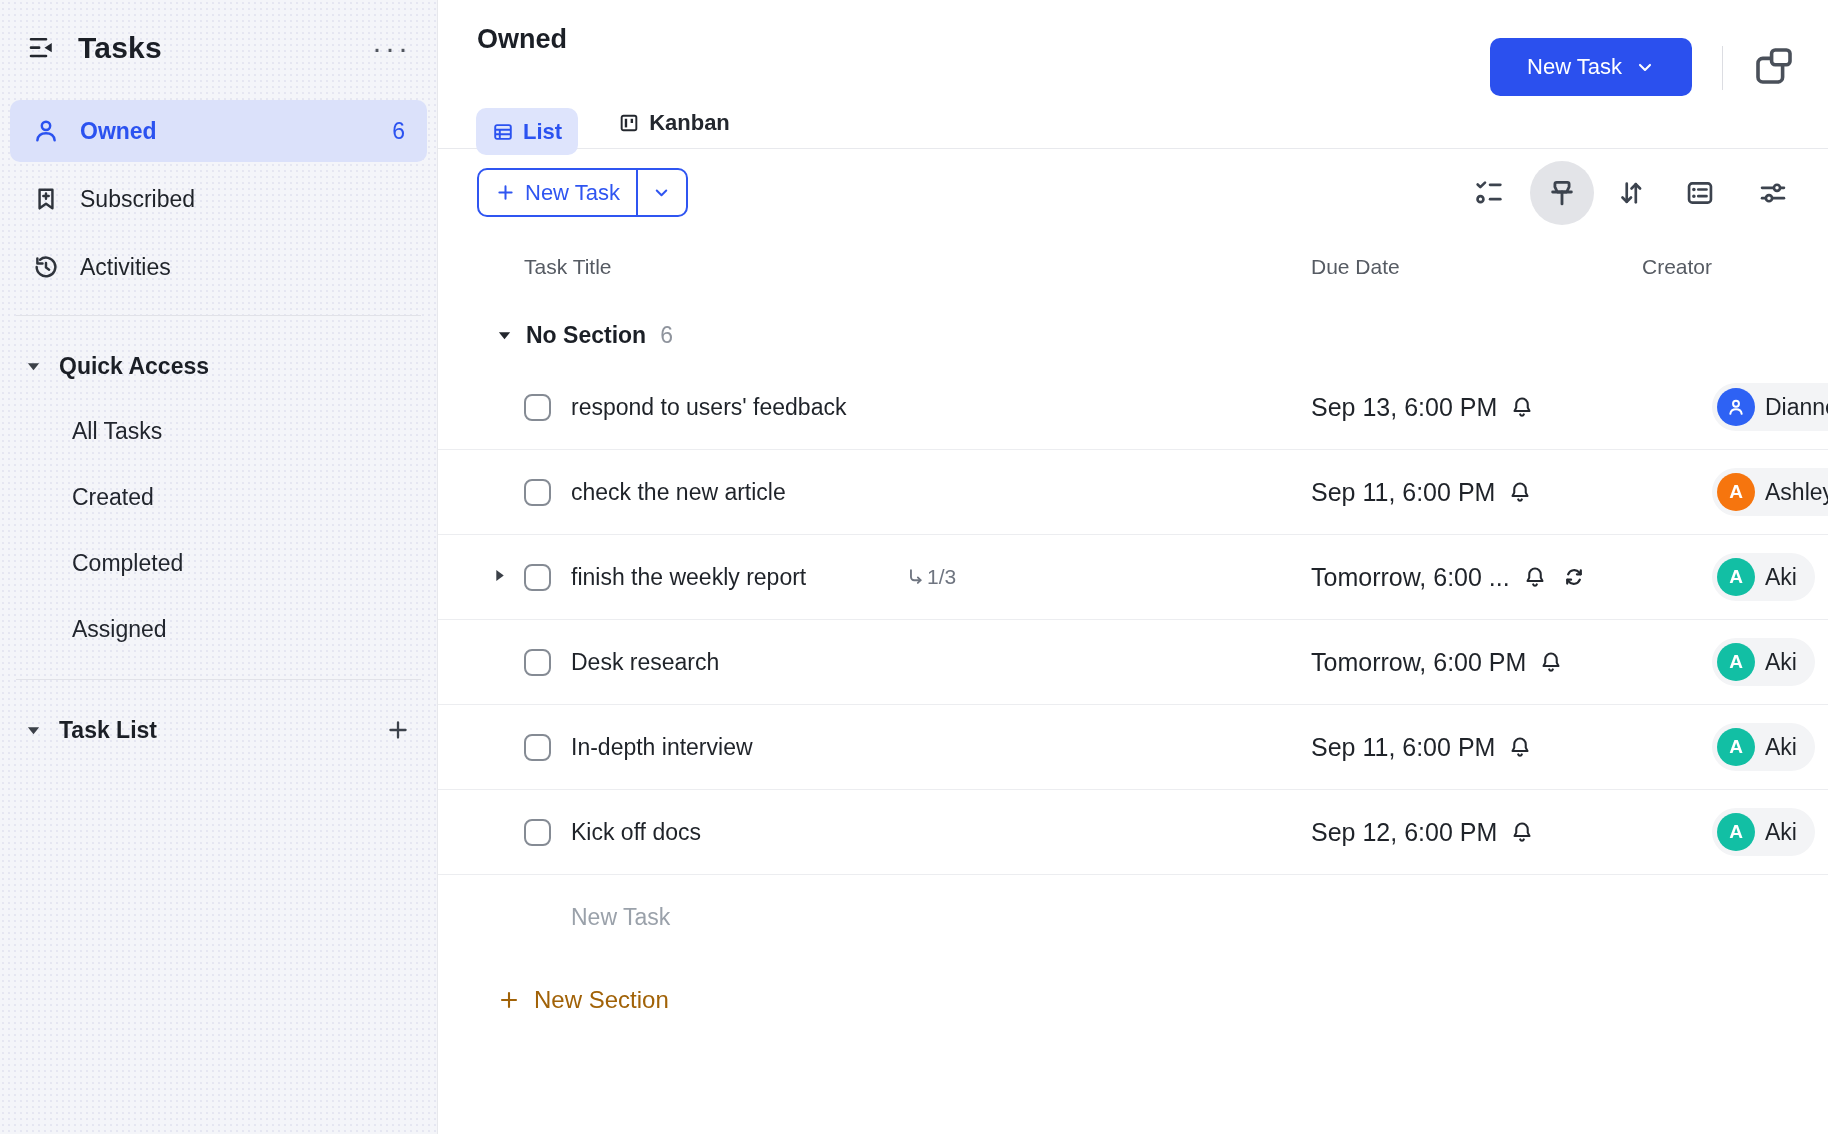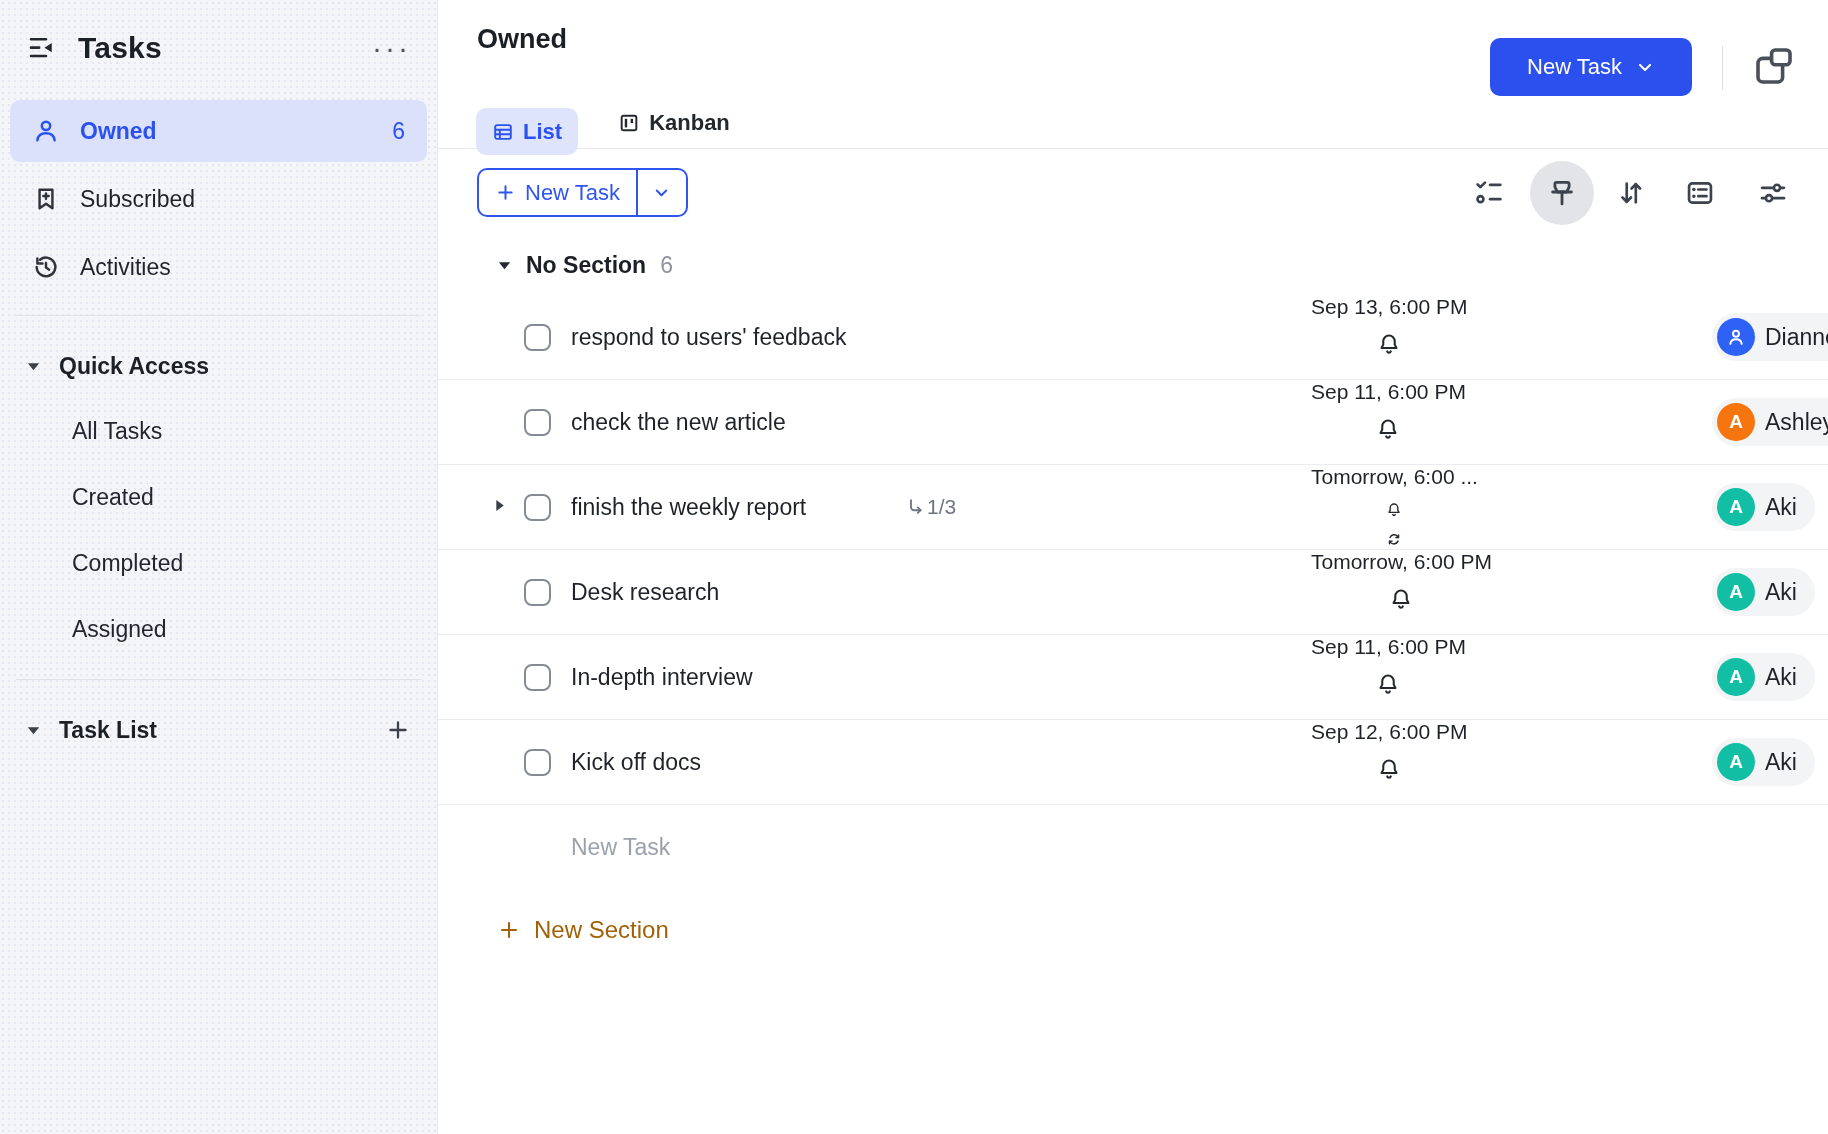--- a/index.html
+++ b/index.html
@@ -64,21 +64,21 @@
   .t-section .sec-label { font-size:23px; font-weight:700; color:#1b1f26; }
   .t-section .sec-count { font-size:23px; color:#8f949d; }
   .t-row { position:relative; height:85px; border-bottom:1px solid #ecedf0; }
   .chk { position:absolute; left:86px; top:29px; width:27px; height:27px; border:2.5px solid #858b94;
          border-radius:8px; background:#fff; cursor:pointer; }
   .row-expand { position:absolute; left:53px; top:32px; cursor:pointer; }
   .t-title { position:absolute; left:133px; top:50%; transform:translateY(-50%); font-size:23px; color:#1f2329; }
   .subtask { position:absolute; left:467px; top:50%; transform:translateY(-50%); display:flex;
              align-items:center; color:#6f7580; font-size:21px; }
   .due { position:absolute; left:873px; top:0; height:100%; display:flex; align-items:center; gap:12px;
-         font-size:21px; color:#1f2329;flex-direction:column; }
+         font-size:25px; color:#1f2329; }
   .due svg { color:#23272e; }
   .creator { position:absolute; left:1274px; top:50%; transform:translateY(-50%); display:flex;
              align-items:center; gap:10px; background:#f3f4f6; border-radius:26px; padding:5px 18px 5px 5px; }
   .avatar { width:38px; height:38px; border-radius:50%; display:flex; align-items:center; justify-content:center;
             color:#fff; font-size:19px; font-weight:600; }
   .creator .name { font-size:23px; color:#1f2329; }
   .t-newtask { height:85px; display:flex; align-items:center; padding-left:133px; color:#9aa1aa;
                font-size:23px; cursor:text; }
   .new-section { display:flex; align-items:center; gap:13px; padding-left:59px; margin-top:26px;
                  color:#a16207; font-size:24px; font-weight:400; cursor:pointer; }
@@ -256,20 +256,25 @@
         <svg width="32" height="32" viewBox="0 0 24 24" fill="none" stroke="currentColor" stroke-width="2" stroke-linecap="round">
           <path d="M3.8 8.1h16.4"></path>
             <circle cx="15" cy="8.1" r="2.3" fill="#fff"></circle>
           <path d="M3.8 15.9h16.4"></path>
             <circle cx="9" cy="15.9" r="2.3" fill="#fff"></circle>
         </svg>
       </div>
     </div>
 
     <div class="table">
+      <div class="t-head">
+        <span class="t-col" style="left:86px">Task Title</span>
+        <span class="t-col" style="left:873px">Due Date</span>
+        <span class="t-col" style="left:1204px">Creator</span>
+      </div>
 
       <div class="t-section">
         <svg width="15" height="15" viewBox="0 0 16 16">
           <polygon points="2,4.5 14,4.5 8,12" fill="#23272e"></polygon>
         </svg>
         <span class="sec-label">No Section</span>
         <span class="sec-count">6</span>
       </div>
 
       <div class="t-row">

